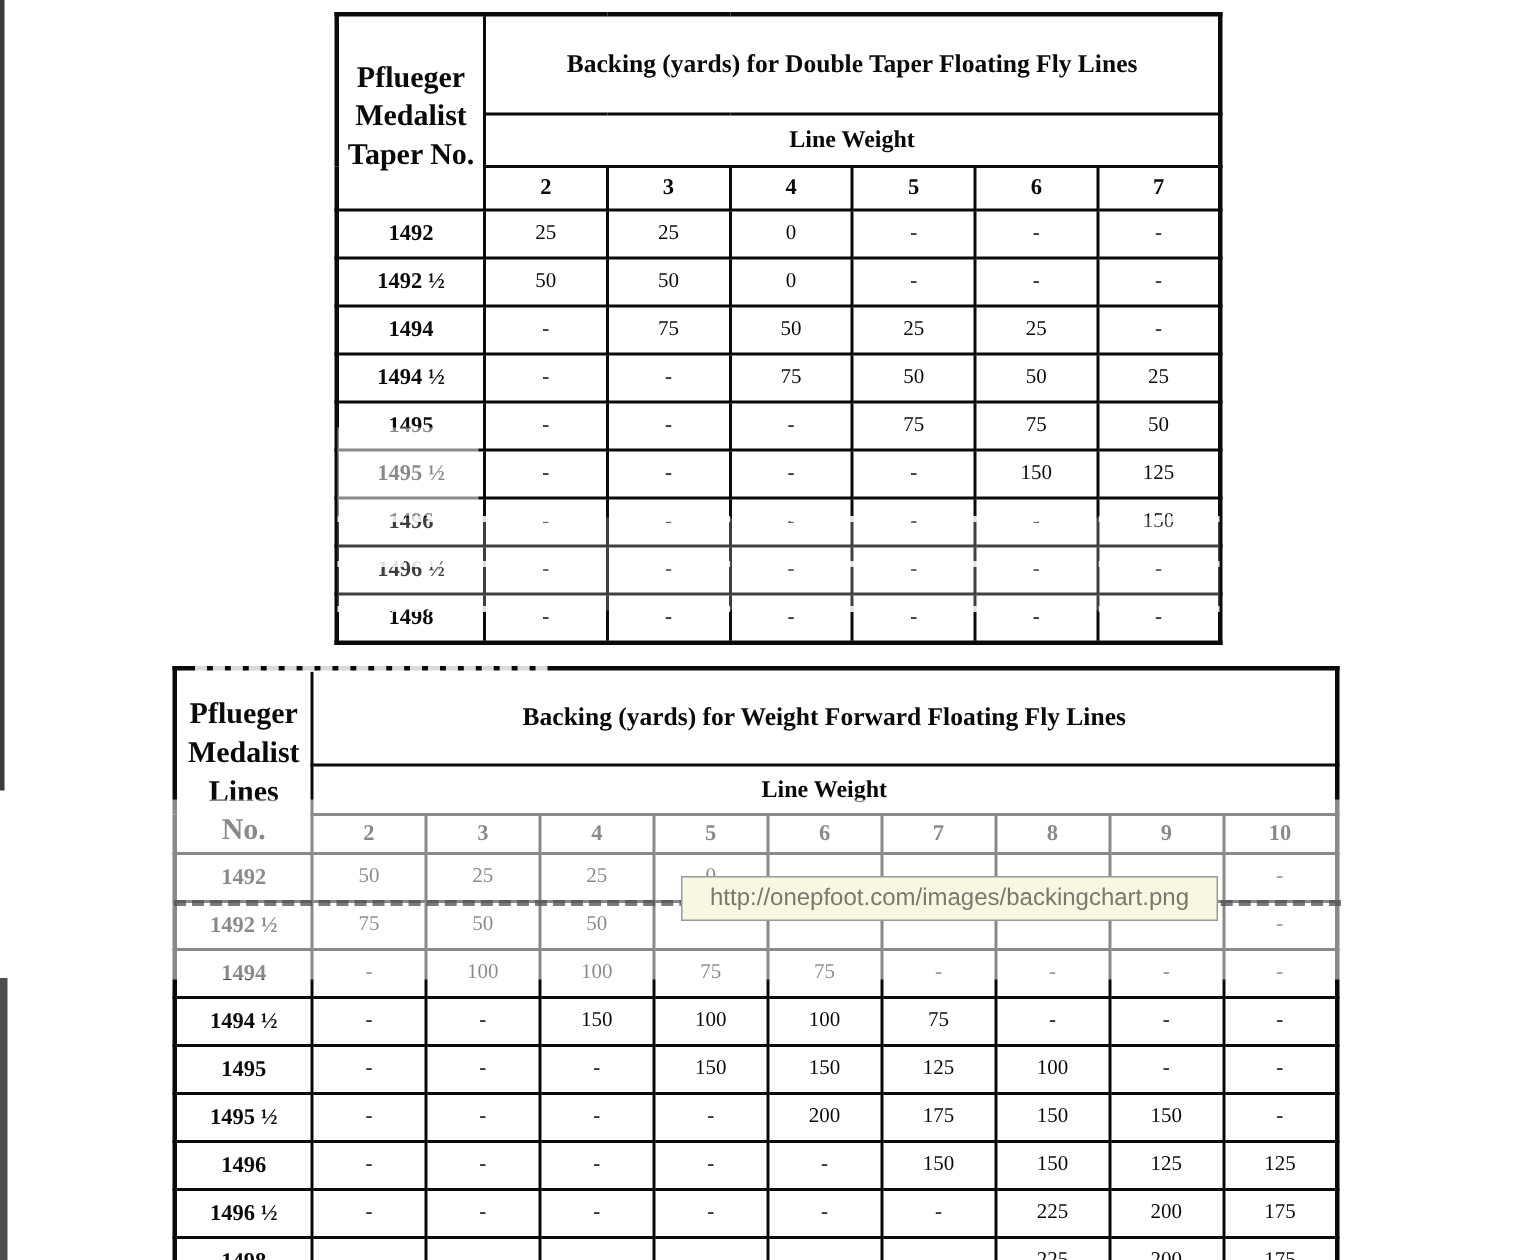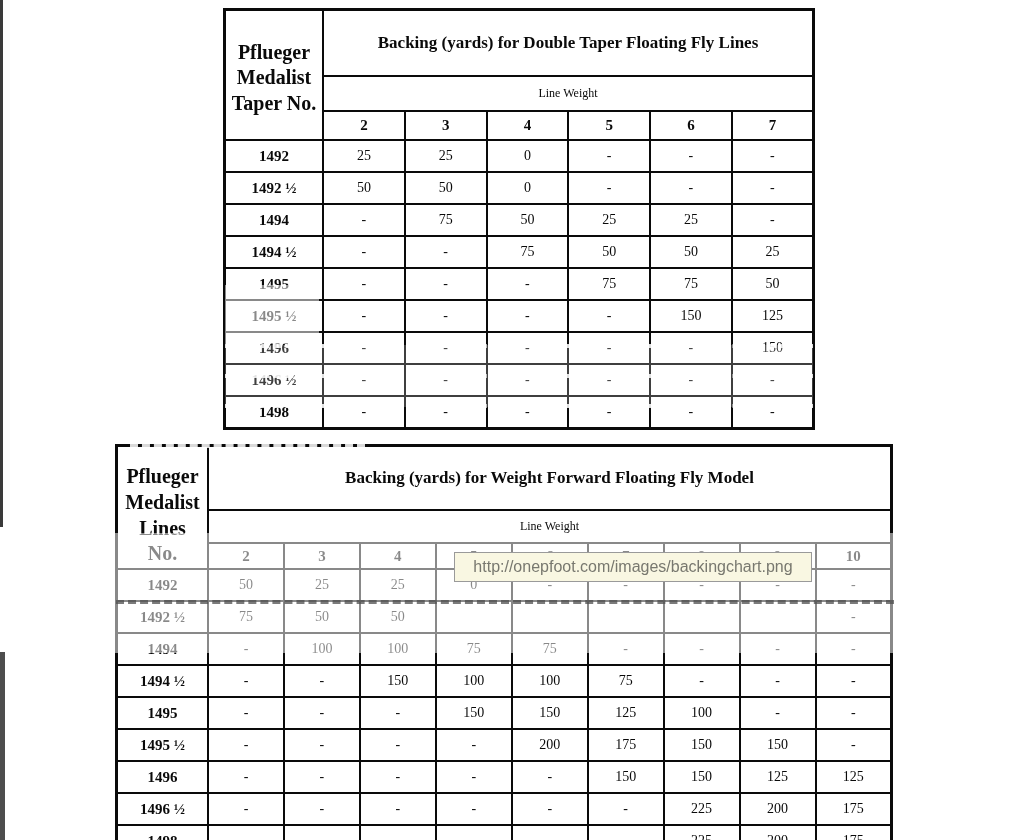--- a/index.html
+++ b/index.html
@@ -26,21 +26,21 @@
   }
   #table1{left:223px;top:8px;width:592px;}
   #table2{left:115px;top:444px;width:778px;}
 
   td.model-hdr{font-weight:bold;font-size:20px;line-height:1.28;}
   #table1 td.model-hdr{width:96px;padding-top:6px;}
   #table2 td.model-hdr{width:89px;padding-top:16px;}
   td.title{font-weight:bold;font-size:17px;margin-left:25px;}
   #table1 td.title{height:64px;}
   #table2 td.title{height:62px;}
-  td.subtitle{font-weight:normal;font-size:12px;}
+  td.subtitle{font-weight:bold;font-size:16px;}
   #table1 td.subtitle{height:33px;}
   #table2 td.subtitle{height:31px;}
   td.wt{font-weight:bold;font-size:15px;}
   #table1 td.wt{height:27px;}
   #table2 td.wt{height:24px;}
   td.model{font-weight:bold;font-size:15px;text-align:left;padding-left:8px;height:30px;}
   td.val{font-size:14px;height:30px;}
   .muted{color:#8f8f8f;}
 
   
@@ -54,21 +54,21 @@
   .dash-dark{border-top:4px dashed #4f4f4f;opacity:0.75;}
   .dash-white{border-top:4px dashed #ffffff;opacity:0.85;z-index:4;}
   .dl-row1492h{left:116px;top:600px;width:778px;}
   .dl-t2top{left:130px;top:444px;width:235px;}
   .dl-t1a{left:225px;top:344px;width:588px;}
   .dl-t1b{left:225px;top:374px;width:588px;}
   .dl-t1c{left:225px;top:404px;width:588px;}
 
   
   .tooltip{
-    position:absolute;left:454px;top:552px;width:356px;height:28px;
+    position:absolute;left:454px;top:584px;width:356px;height:28px;
     background:#f9f7e2;border:1px solid #9a9a9a;z-index:10;
     font-family:"Liberation Sans",sans-serif;font-size:16px;color:#78786f;
     display:flex;align-items:center;justify-content:center;white-space:nowrap;
   }
 </style>
 </head>
 <body>
 
 <div class="stage">
 
@@ -181,21 +181,21 @@
     </table>
   <table class="fly" id="table2">
       <tbody>
         <tr>
           <td class="model-hdr" rowspan="3">
             <div>Pflueger</div>
             <div>Medalist</div>
             <div>Lines</div>
             <div>No.</div>
           </td>
-          <td class="title" colspan="9">Backing (yards) for Weight Forward Floating Fly Model</td>
+          <td class="title" colspan="9">Backing (yards) for Weight Forward Floating Fly Lines</td>
         </tr>
         <tr>
           <td class="subtitle" colspan="9">Line Weight</td>
         </tr>
         <tr>
           <td class="wt">2</td>
           <td class="wt">3</td>
           <td class="wt">4</td>
           <td class="wt">5</td>
           <td class="wt">6</td>

